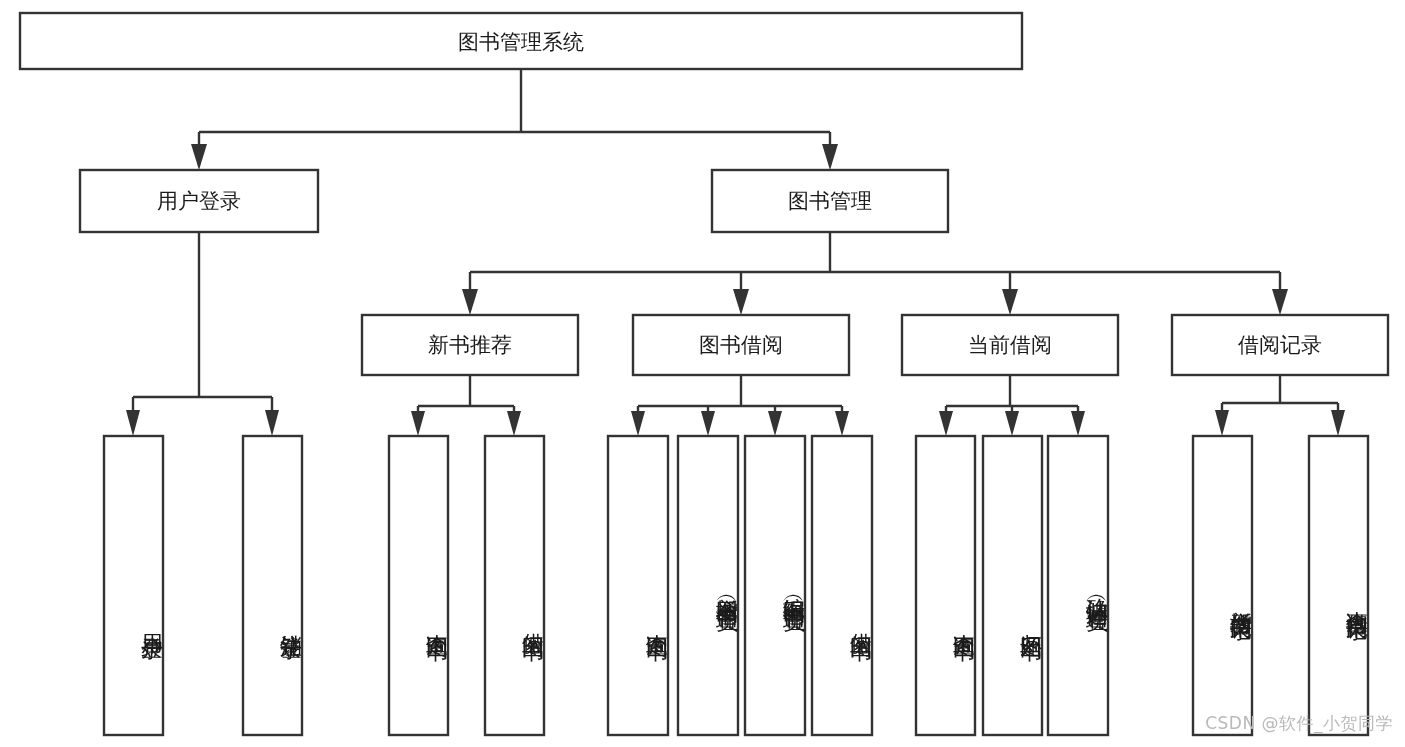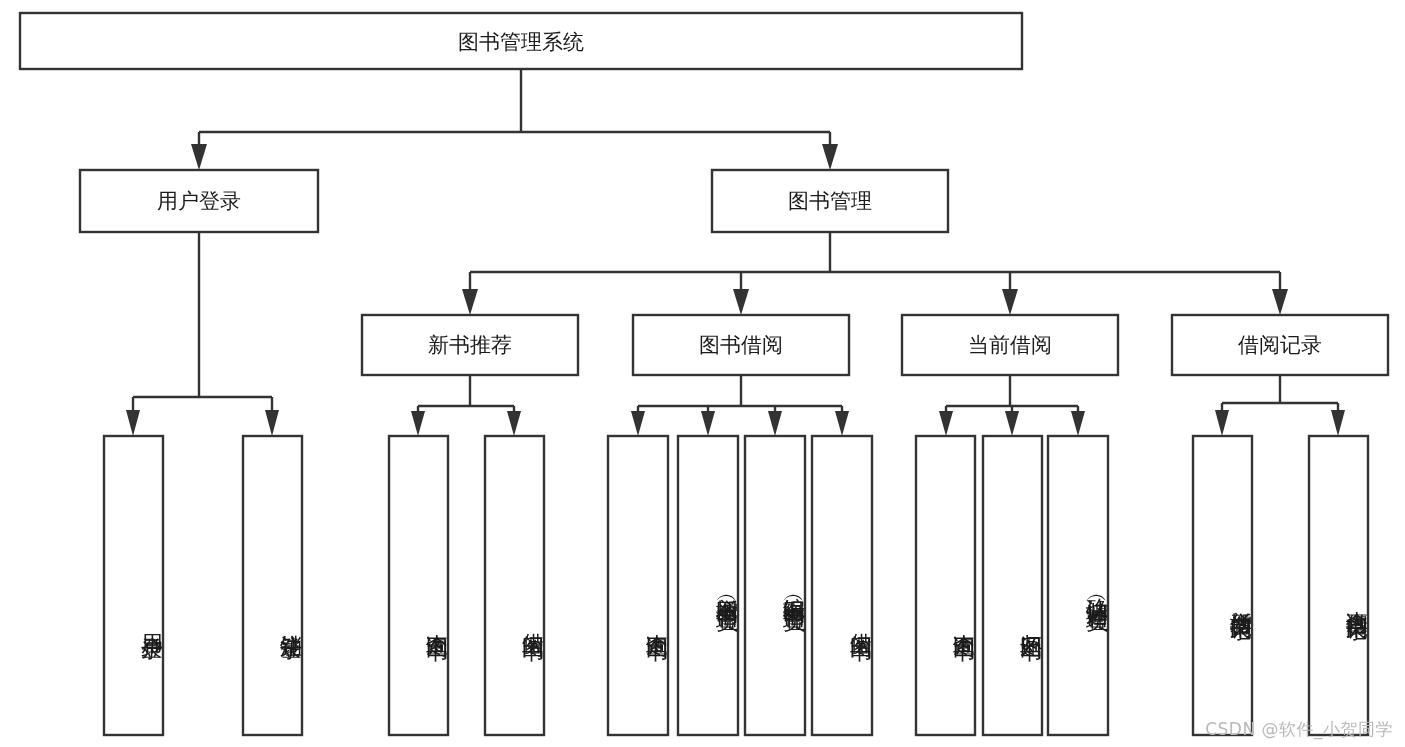--- a/index.html
+++ b/index.html
@@ -59,21 +59,21 @@
     letter-spacing: 2px;
     display: flex;
     align-items: flex-start;
     justify-content: center;
     white-space: nowrap;
     pointer-events: none;
   }
   .watermark {
     position: absolute;
     right: 12px;
-    bottom: 6px;
+    bottom: 12px;
     font-family: "DejaVu Sans", "Liberation Sans", sans-serif;
     font-size: 17px;
     color: #b9b9b9;
     white-space: nowrap;
     letter-spacing: 0.5px;
   }
 </style>
 </head>
 <body>
 

